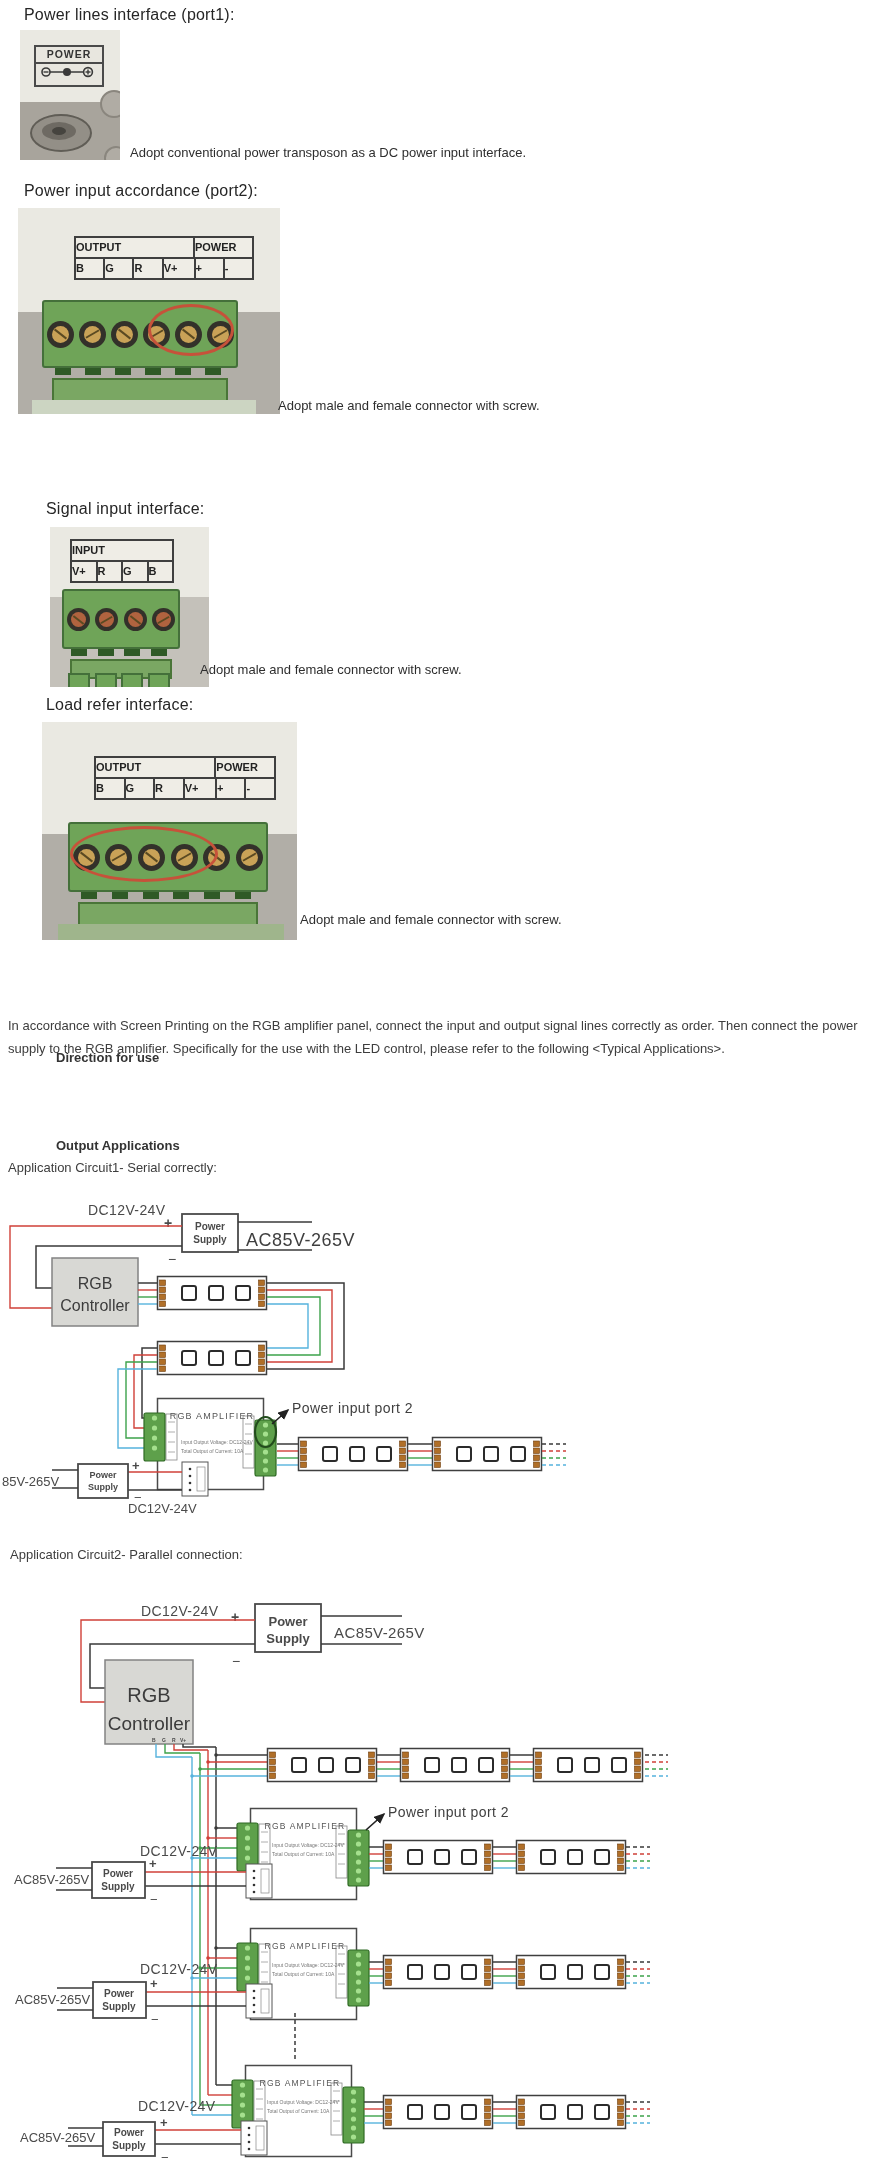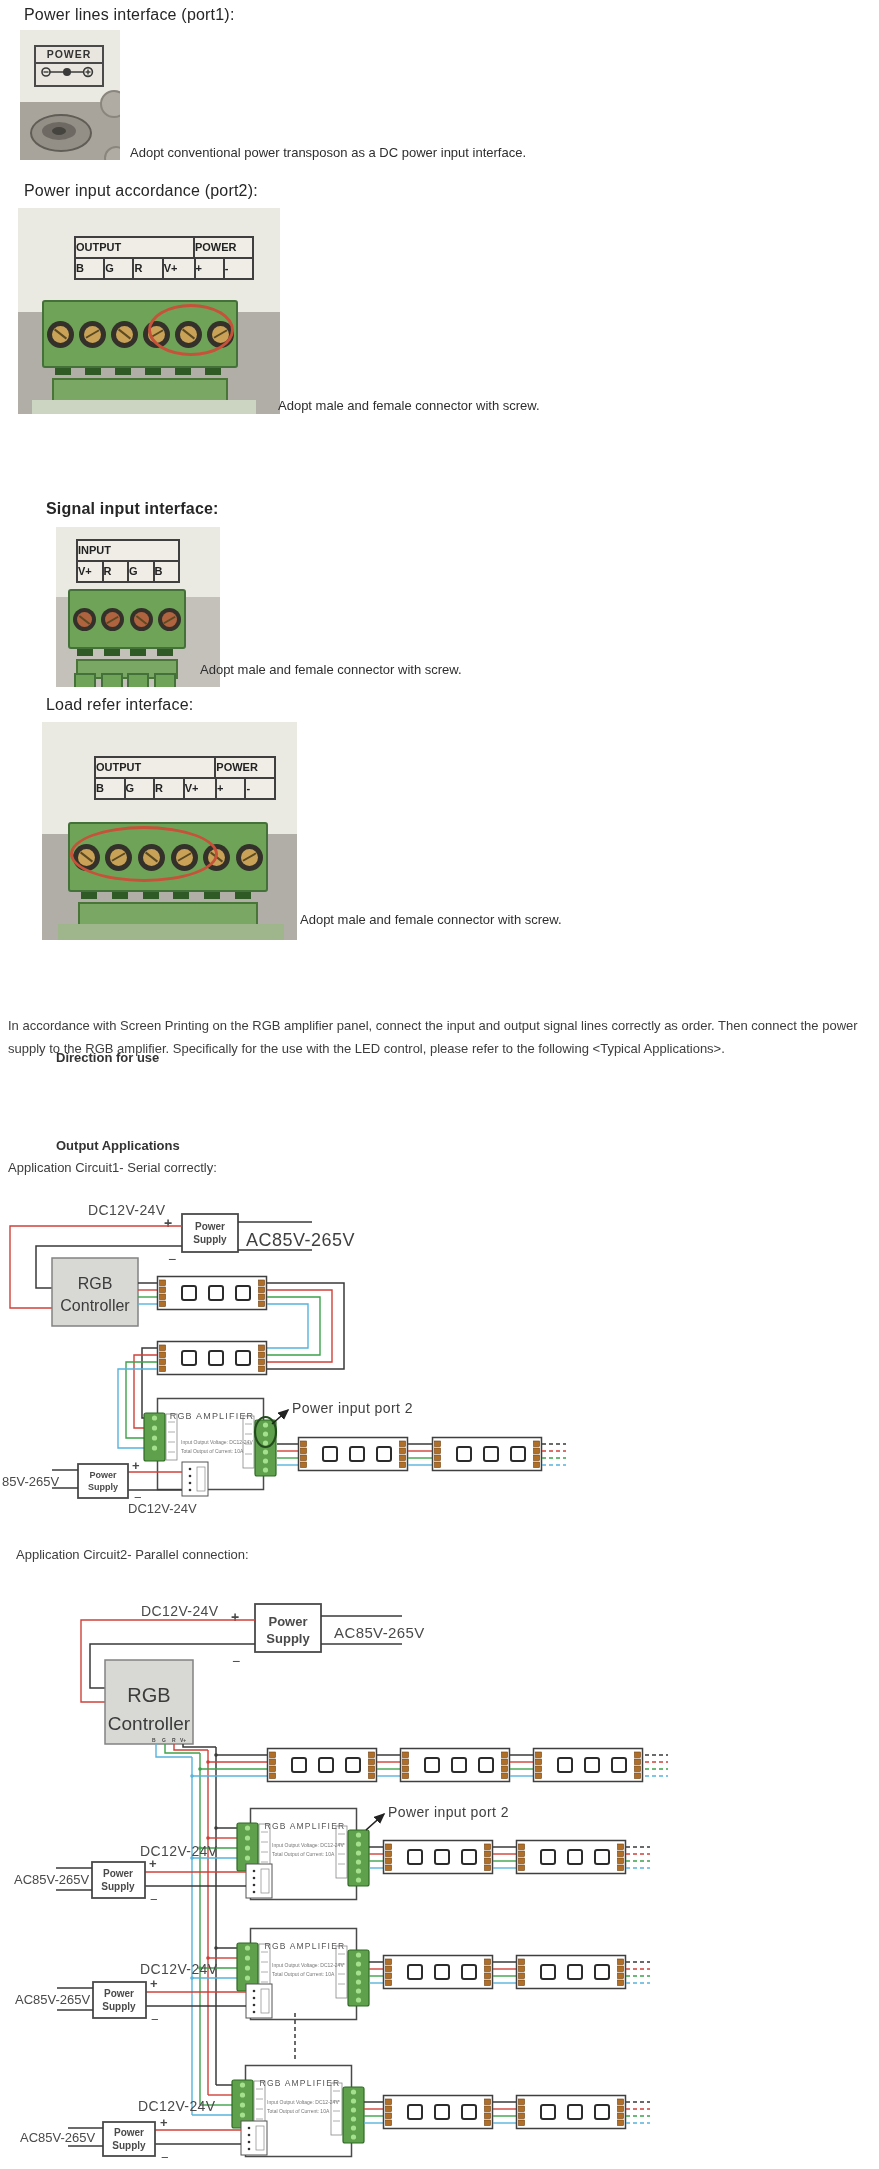--- a/index.html
+++ b/index.html
@@ -157,23 +157,23 @@
         <i></i>
         <i></i>
       </div>
     <div class="gbase" style="left:34px;top:170px;width:172px;height:22px;"></div>
     <div class="pale" style="left:14px;top:192px;width:224px;height:14px;"></div>
     <div class="oval" style="left:130px;top:96px;width:80px;height:46px;"></div>
   </div>
 
   <div class="cap" style="left:278px;top:398px;">Adopt male and female connector with screw.</div>
 
-  <div class="hd" style="left:46px;top:500px;font-weight:bold;">Signal input interface:</div>
-
-  <div class="ph" style="left:56px;top:527px;width:164px;height:160px;">
+  <div class="hd" style="left:46px;top:500px;">Signal input interface:</div>
+
+  <div class="ph" style="left:50px;top:527px;width:119px;height:160px;padding-left:40px;">
     <div class="ptop" style="height:70px;">
       <div class="tlbl" style="left:20px;top:12px;width:100px;">
         <div class="tl-row">
             <span>INPUT</span>
           </div>
         <div class="tl-row">
           <span>V+</span>
           <span>R</span>
           <span>G</span>
           <span>B</span>
@@ -411,21 +411,21 @@
     <line x1="408" y1="1451" x2="432" y2="1451" class="wr"></line>
     <line x1="408" y1="1458" x2="432" y2="1458" class="wg"></line>
     <line x1="408" y1="1465" x2="432" y2="1465" class="wb"></line>
     <use href="#strip" x="432" y="1437"></use>
     <line x1="542" y1="1444" x2="566" y2="1444" class="wk dash"></line>
     <line x1="542" y1="1451" x2="566" y2="1451" class="wr dash"></line>
     <line x1="542" y1="1458" x2="566" y2="1458" class="wg dash"></line>
     <line x1="542" y1="1465" x2="566" y2="1465" class="wb dash"></line>
   </svg>
 
-  <div class="lbl13" style="left:16px;top:1547px;">Application Circuit2- Parallel connection:</div>
+  <div class="lbl13" style="left:10px;top:1547px;">Application Circuit2- Parallel connection:</div>
 
   <svg style="left:0;top:1595px;" width="700" height="574" viewBox="0 1595 700 574">
 
     <text x="141" y="1616" class="t14">DC12V-24V</text>
     <text x="231" y="1622" class="t14 bld">+</text>
     <text x="232" y="1666" class="t14">−</text>
     <rect x="255" y="1604" width="66" height="48" class="boxw"></rect>
     <text x="288" y="1626" text-anchor="middle" style="font-size:13px;font-weight:bold;">Power</text>
     <text x="288" y="1643" text-anchor="middle" style="font-size:13px;font-weight:bold;">Supply</text>
     <line x1="321" y1="1616" x2="402" y2="1616" class="wk"></line>

